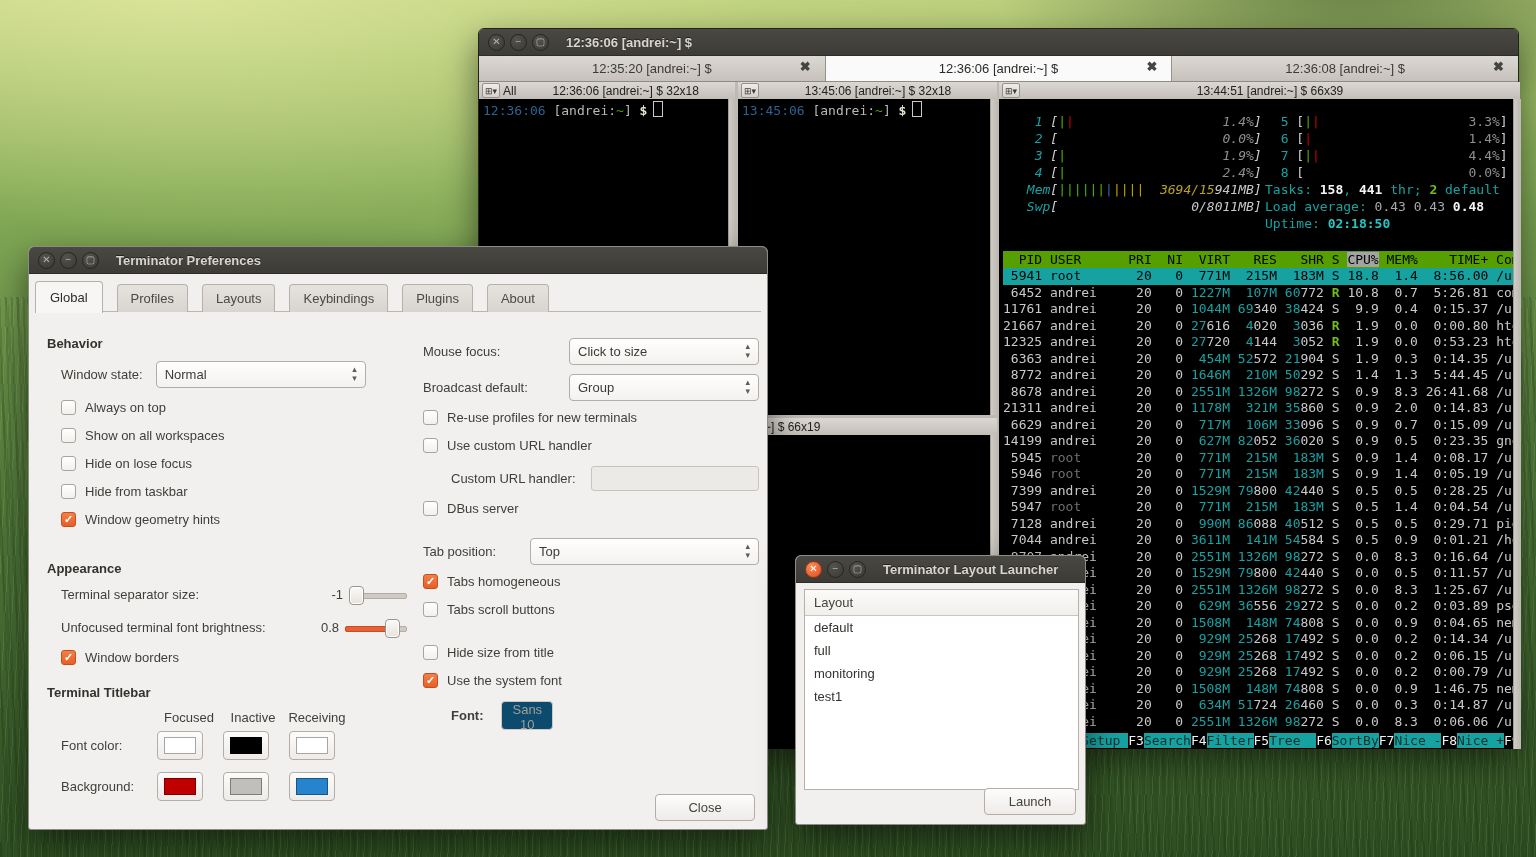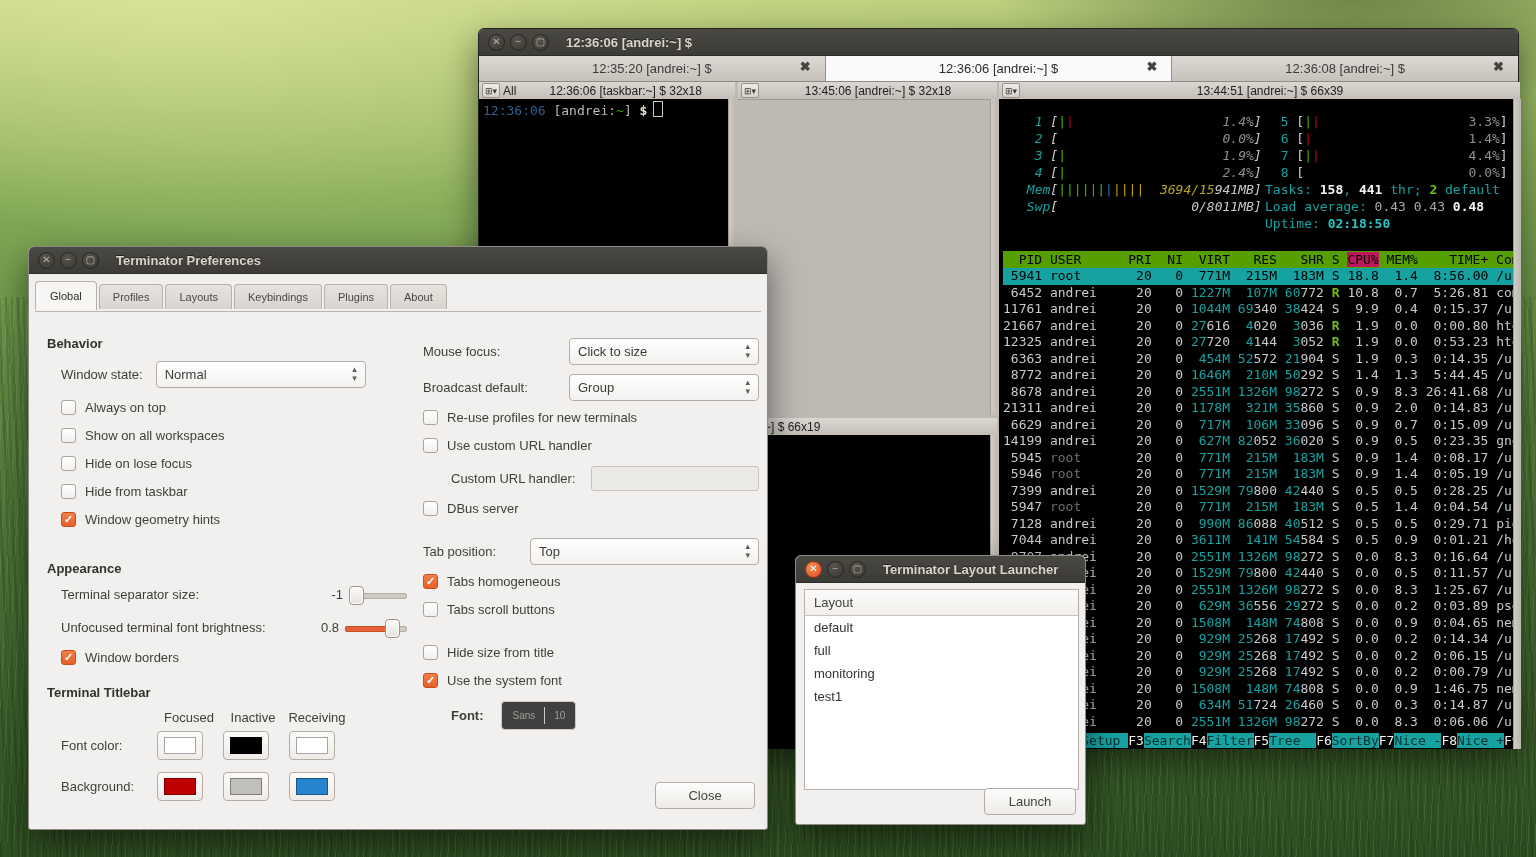--- a/index.html
+++ b/index.html
@@ -48,32 +48,32 @@
   .cursor-box{display:inline-block;width:8px;height:14px;border:1px solid #c9c9c9;vertical-align:-2px;margin-left:6px;}
   
   .htop{line-height:17px;white-space:pre;overflow:hidden;}
   .hcol{position:absolute;white-space:pre;}
   .c-teal{color:#17a2a2;} .c-txt{color:#c9c9c9;} .c-dim{color:#6f6f6f;} .c-green{color:#6fbf17;font-weight:bold;}
   .c-pct{color:#8f8f8f;} .c-br{color:#cfcfcf;} .c-yellow{color:#b9a221;}
   .c-bw{color:#f4f4f4;font-weight:bold;} .c-bc{color:#29c4c4;font-weight:bold;} .c-lg{color:#a9a9a9;}
   .p-g{color:#4db000;} .p-r{color:#c40000;} .p-b{color:#3465a4;} .p-y{color:#c4a000;}
   .htop-table{position:absolute;left:4px;right:0;top:152px;}
   .htop-hdr{background:#55a000;color:#000;line-height:17px;white-space:pre;}
-  .hdr-sort{background:#be185d;}
+  .hdr-sort{background:#a3a3a3;}
   .htop-row{line-height:16.5px;white-space:pre;}
   .htop-row.sel{background:#17a2a2;}
   .htop-row.sel span{color:#000 !important;font-weight:normal !important;}
   .fkey-bar{position:absolute;left:4px;right:0;bottom:0;height:17px;line-height:17px;white-space:pre;overflow:hidden;}
   .fk-key{color:#f2f2f2;} .fk-lbl{background:#17a2a2;color:#10302e;}
   
   .prefs{left:28px;top:246px;width:740px;height:584px;background:#f2f0ee;border:1px solid #8f8a83;box-sizing:border-box;}
   .prefs-body{position:relative;height:557px;font-size:13px;color:#3f3e3a;}
   .ptabs{position:absolute;left:6px;top:6px;display:flex;align-items:flex-end;}
   .ptab{padding:6px 13px;border:1px solid #b7b1a9;border-bottom:none;border-radius:4px 4px 0 0;
-    background:linear-gradient(#e6e3df,#d8d4cf);margin-right:2px;font-size:11px;color:#4a4945;}
+    background:linear-gradient(#e6e3df,#d8d4cf);margin-right:14px;font-size:13px;color:#4a4945;}
   .ptab.active{background:#f7f6f4;padding:8px 14px;color:#2c2b27;position:relative;top:1px;}
   .ptab-sep{position:absolute;left:6px;right:6px;top:37px;height:1px;background:#bcb6ae;}
   .col-left{position:absolute;left:18px;top:48px;width:360px;}
   .col-right{position:absolute;left:394px;top:48px;width:336px;}
   .sect{font-weight:bold;color:#33322e;margin:0 0 10px 0;}
   .frow{display:flex;align-items:center;margin:0 0 9px 0;}
   .flabel{white-space:nowrap;}
   .combo{height:27px;background:linear-gradient(#fefefe,#f4f2f0);border:1px solid #b4ada5;border-radius:4px;
     display:flex;align-items:center;padding:0 8px;box-sizing:border-box;color:#3c3b37;position:relative;}
   .combo .arrows{position:absolute;right:8px;top:3px;display:flex;flex-direction:column;line-height:9px;
@@ -87,23 +87,23 @@
   .slider .fill{position:absolute;top:7px;left:0;height:4px;border-radius:2px;background:#e8603a;border:1px solid #c64d1c;}
   .slider .handle{position:absolute;top:0;width:13px;height:17px;border-radius:4px;border:1px solid #9a948b;
     background:linear-gradient(#fbfaf9,#e6e2dd);box-shadow:inset 0 0 0 1px #fff;}
   .swatch-btn{width:44px;height:27px;border:1px solid #b4ada5;border-radius:4px;background:linear-gradient(#fcfcfb,#eeebe8);
     display:flex;align-items:center;justify-content:center;margin-right:20px;}
   .swatch{width:30px;height:15px;border:1px solid rgba(0,0,0,.35);}
   .btn{height:27px;border:1px solid #b4ada5;border-radius:4px;background:linear-gradient(#fdfdfc,#eeebe8);
     display:inline-flex;align-items:center;justify-content:center;padding:0 22px;font-size:13px;color:#44433f;}
   .entry-disabled{width:168px;height:25px;border:1px solid #c9c3bb;border-radius:3px;background:#eceae7;box-sizing:border-box;}
   .font-btn{display:inline-flex;align-items:center;height:27px;border:1px solid #cfc9c1;border-radius:4px;
-    background:#404040;color:#a39e96;font-size:10px;padding:0 10px;}
+    background:#0c4a6e;color:#a39e96;font-size:13px;padding:0 10px;flex-direction:column;}
   .font-btn .divider{width:1px;height:17px;background:#cfc9c1;margin:0 9px;}
-  .close-row{position:absolute;right:12px;bottom:22px;}
+  .close-row{position:absolute;right:12px;bottom:10px;}
   
   .launcher{left:795px;top:555px;width:291px;height:270px;background:#f2f0ee;border:1px solid #8f8a83;box-sizing:border-box;}
   .launch-list{position:absolute;left:8px;top:33px;width:273px;height:199px;background:#fff;border:1px solid #b7b1a9;
     font-size:13px;color:#33322e;overflow:hidden;}
   .llhdr{height:25px;line-height:25px;padding-left:9px;border-bottom:1px solid #c9c4bd;background:linear-gradient(#fcfbfa,#f1efec);color:#44433f;}
   .llitem{height:23px;line-height:23px;padding-left:9px;}
   .launch-row{position:absolute;right:9px;bottom:9px;}
 </style>
 </head>
 <body>
@@ -131,36 +131,39 @@
         <span>12:36:08 [andrei:~] $</span>
         <span class="tab-close">✖</span>
       </div>
     </div>
 
     <div class="panes">
 
       <div class="pane-title" style="left:0;top:0;width:256px;">
         <span class="group-btn">⊞▾</span>
         <span class="group-lbl">All</span>
-        <span class="ptitle">12:36:06 [taskbar:~] $ 32x18</span>
+        <span class="ptitle">12:36:06 [andrei:~] $ 32x18</span>
       </div>
       <div class="pane-title" style="left:259px;top:0;width:259px;">
         <span class="group-btn">⊞▾</span>
         <span class="ptitle">13:45:06 [andrei:~] $ 32x18</span>
       </div>
       <div class="pane-title" style="left:520px;top:0;width:521px;">
         <span class="group-btn">⊞▾</span>
         <span class="ptitle">13:44:51 [andrei:~] $ 66x39</span>
       </div>
 
       <div class="term-black" style="left:0;top:17px;width:249px;height:316px;">
         <div class="prompt"><span class="c-time">12:36:06</span><span class="c-txt2"> </span><span class="c-txt2">[andrei:</span><span class="c-tilde">~</span><span class="c-txt2">]</span><span class="c-dollar"> $</span><span class="cursor-box"></span></div>
       </div>
       <div class="scrollbar" style="left:249px;top:17px;height:316px;"></div>
 
+      <div class="term-black" style="left:259px;top:17px;width:252px;height:316px;">
+        <div class="prompt"><span class="c-time">13:45:06</span><span class="c-txt2"> </span><span class="c-txt2">[andrei:</span><span class="c-tilde">~</span><span class="c-txt2">]</span><span class="c-dollar"> $</span><span class="cursor-box"></span></div>
+      </div>
       <div class="scrollbar" style="left:511px;top:17px;height:316px;"></div>
 
       <div class="pane-title" style="left:0;top:336px;width:518px;">
         <span class="group-btn">⊞▾</span>
         <span style="position:absolute;left:285px;">~] $ 66x19</span>
       </div>
       <div class="term-black" style="left:0;top:353px;width:511px;height:314px;"></div>
       <div class="scrollbar" style="left:511px;top:353px;height:314px;"></div>
 
       <div class="term-black htop" style="left:520px;top:17px;width:514px;height:650px;">

